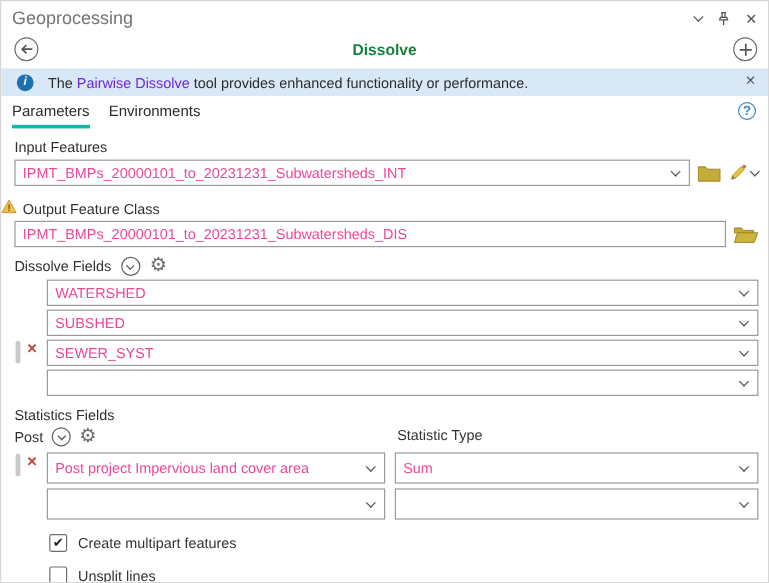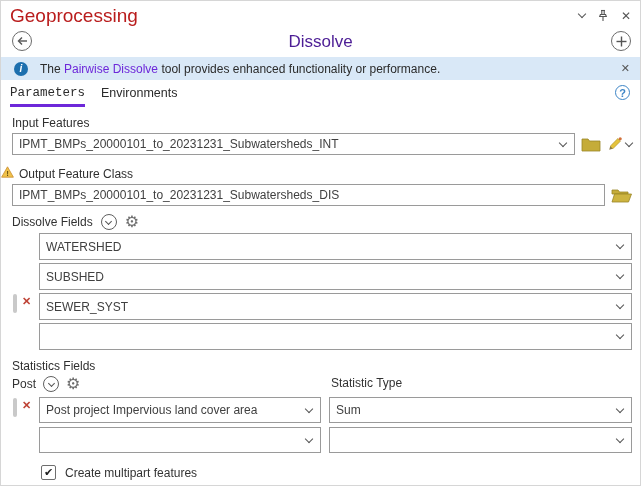--- a/index.html
+++ b/index.html
@@ -6,67 +6,67 @@
   html,body { margin:0; padding:0; }
   body {
     width:641px; height:486px;
     font-family:"Liberation Sans", sans-serif;
     font-size:12px; color:#323232; background:#fff;
   }
   .pane { width:641px; height:486px; border:1px solid #d6d6d6; background:#fff; overflow:hidden; }
 
   
   .titlebar { height:25px; display:flex; align-items:center; padding:4px 9px 0 9px; }
-  .panel-title { color:#b91c1c; font-size:19px; flex:1; }
+  .panel-title { color:#737373; font-size:15px; flex:1; }
   .winbtns { display:flex; align-items:center; gap:12px; }
   .chv { display:inline-block; width:6px; height:6px; border-right:1.4px solid #555; border-bottom:1.4px solid #555; transform:rotate(45deg); margin-top:-3px; }
   .xglyph { color:#555; font-size:12px; line-height:1; cursor:default; }
 
   .navbar { height:31px; position:relative; display:flex; align-items:center; justify-content:center; }
-  .tool-title { font-size:17px; color:#4c1d95; }
+  .tool-title { font-size:13px; color:#15803d;font-weight:bold; }
   .circlebtn { width:20px; height:20px; border:1.6px solid #6b6b6b; border-radius:50%; display:flex; align-items:center; justify-content:center; position:absolute; top:5px; background:#fff; }
   .circlebtn.back { left:11px; }
   .circlebtn.add  { right:9px; }
 
   
   .banner { height:23px; background:#d9e8f7; display:flex; align-items:center; padding:0 10px 0 13px; gap:12px; }
   .info-ic { width:14px; height:14px; border-radius:50%; background:#1d6fae; color:#fff; font-size:10px; font-weight:bold; display:flex; align-items:center; justify-content:center; font-style:italic; flex:none; }
   .banner-text { flex:1; color:#2b2b2b; }
   .banner-text .lnk { color:#6d28d9; cursor:pointer; }
   .banner .xglyph { font-size:11px; }
 
   
   .tabsrow { height:27px; display:flex; gap:16px; padding:6px 10px 0 9px; position:relative; }
   .tab { padding-bottom:4px; color:#2b2b2b; font-size:12.5px; cursor:pointer; }
-  .tab.active { border-bottom:3px solid #6d28d9;font-family:Liberation Mono, monospace; }
+  .tab.active { border-bottom:3px solid #14b8a6; }
   .help-ic { position:absolute; right:10px; top:5px; width:15px; height:15px; border:1.5px solid #3d85c6; border-radius:50%; color:#3d85c6; font-size:11px; font-weight:bold; display:flex; align-items:center; justify-content:center; }
 
   
   .content { padding:5px 8px 0 11px; }
   .flabel { margin:4px 0 3px 0; color:#2f2f2f; }
   .fieldrow { display:flex; align-items:center; gap:6px; }
   .combo, .textbox {
     height:22px; border:1px solid #9a9a9a; background:#fff;
-    display:flex; align-items:center; padding:0 3px 0 6px; color:#404040;
+    display:flex; align-items:center; padding:0 3px 0 6px; color:#ec4899;
   }
   .combo { justify-content:space-between; }
   .combo .val, .textbox .val { flex:1; white-space:nowrap; overflow:hidden; }
   .combo .chv { margin-right:5px; flex:none; }
   .grow { flex:1; }
 
   .iconbtn { display:flex; align-items:center; justify-content:center; flex:none; cursor:pointer; }
 
   .sectionhead { margin-top:8px; display:flex; align-items:center; gap:8px; }
   .circ-chv { width:16px; height:16px; border:1.2px solid #5f5f5f; border-radius:50%; display:flex; align-items:center; justify-content:center; }
   .circ-chv .chv { width:5px; height:5px; margin-top:-2px; }
   .gear { color:#6e6e6e; font-size:16px; line-height:1; }
 
   .list { margin:3px 0 0 27px; }
   .listrow { position:relative; margin-bottom:3px; }
-  .listrow .combo { height:27px; }
+  .listrow .combo { height:22px; }
   .dragbar { position:absolute; left:-26px; top:1px; width:4px; height:19px; background:#c9c9c9; border-radius:2px; }
   .removex { position:absolute; left:-17px; top:3px; color:#bf4437; font-size:11px; font-weight:bold; line-height:1; cursor:pointer; }
 
   .statlabels { position:relative; height:17px; margin-top:3px; }
   .statlabels .leftgrp { display:flex; align-items:center; gap:7px; }
   .statlabels .typelabel { position:absolute; left:319px; top:0; }
   .statrow { display:grid; grid-template-columns:282px 303px; gap:8px; margin-bottom:4px; position:relative; }
   .statrow .combo { height:26px; }
 
   .options { margin:12px 0 0 29px; }

